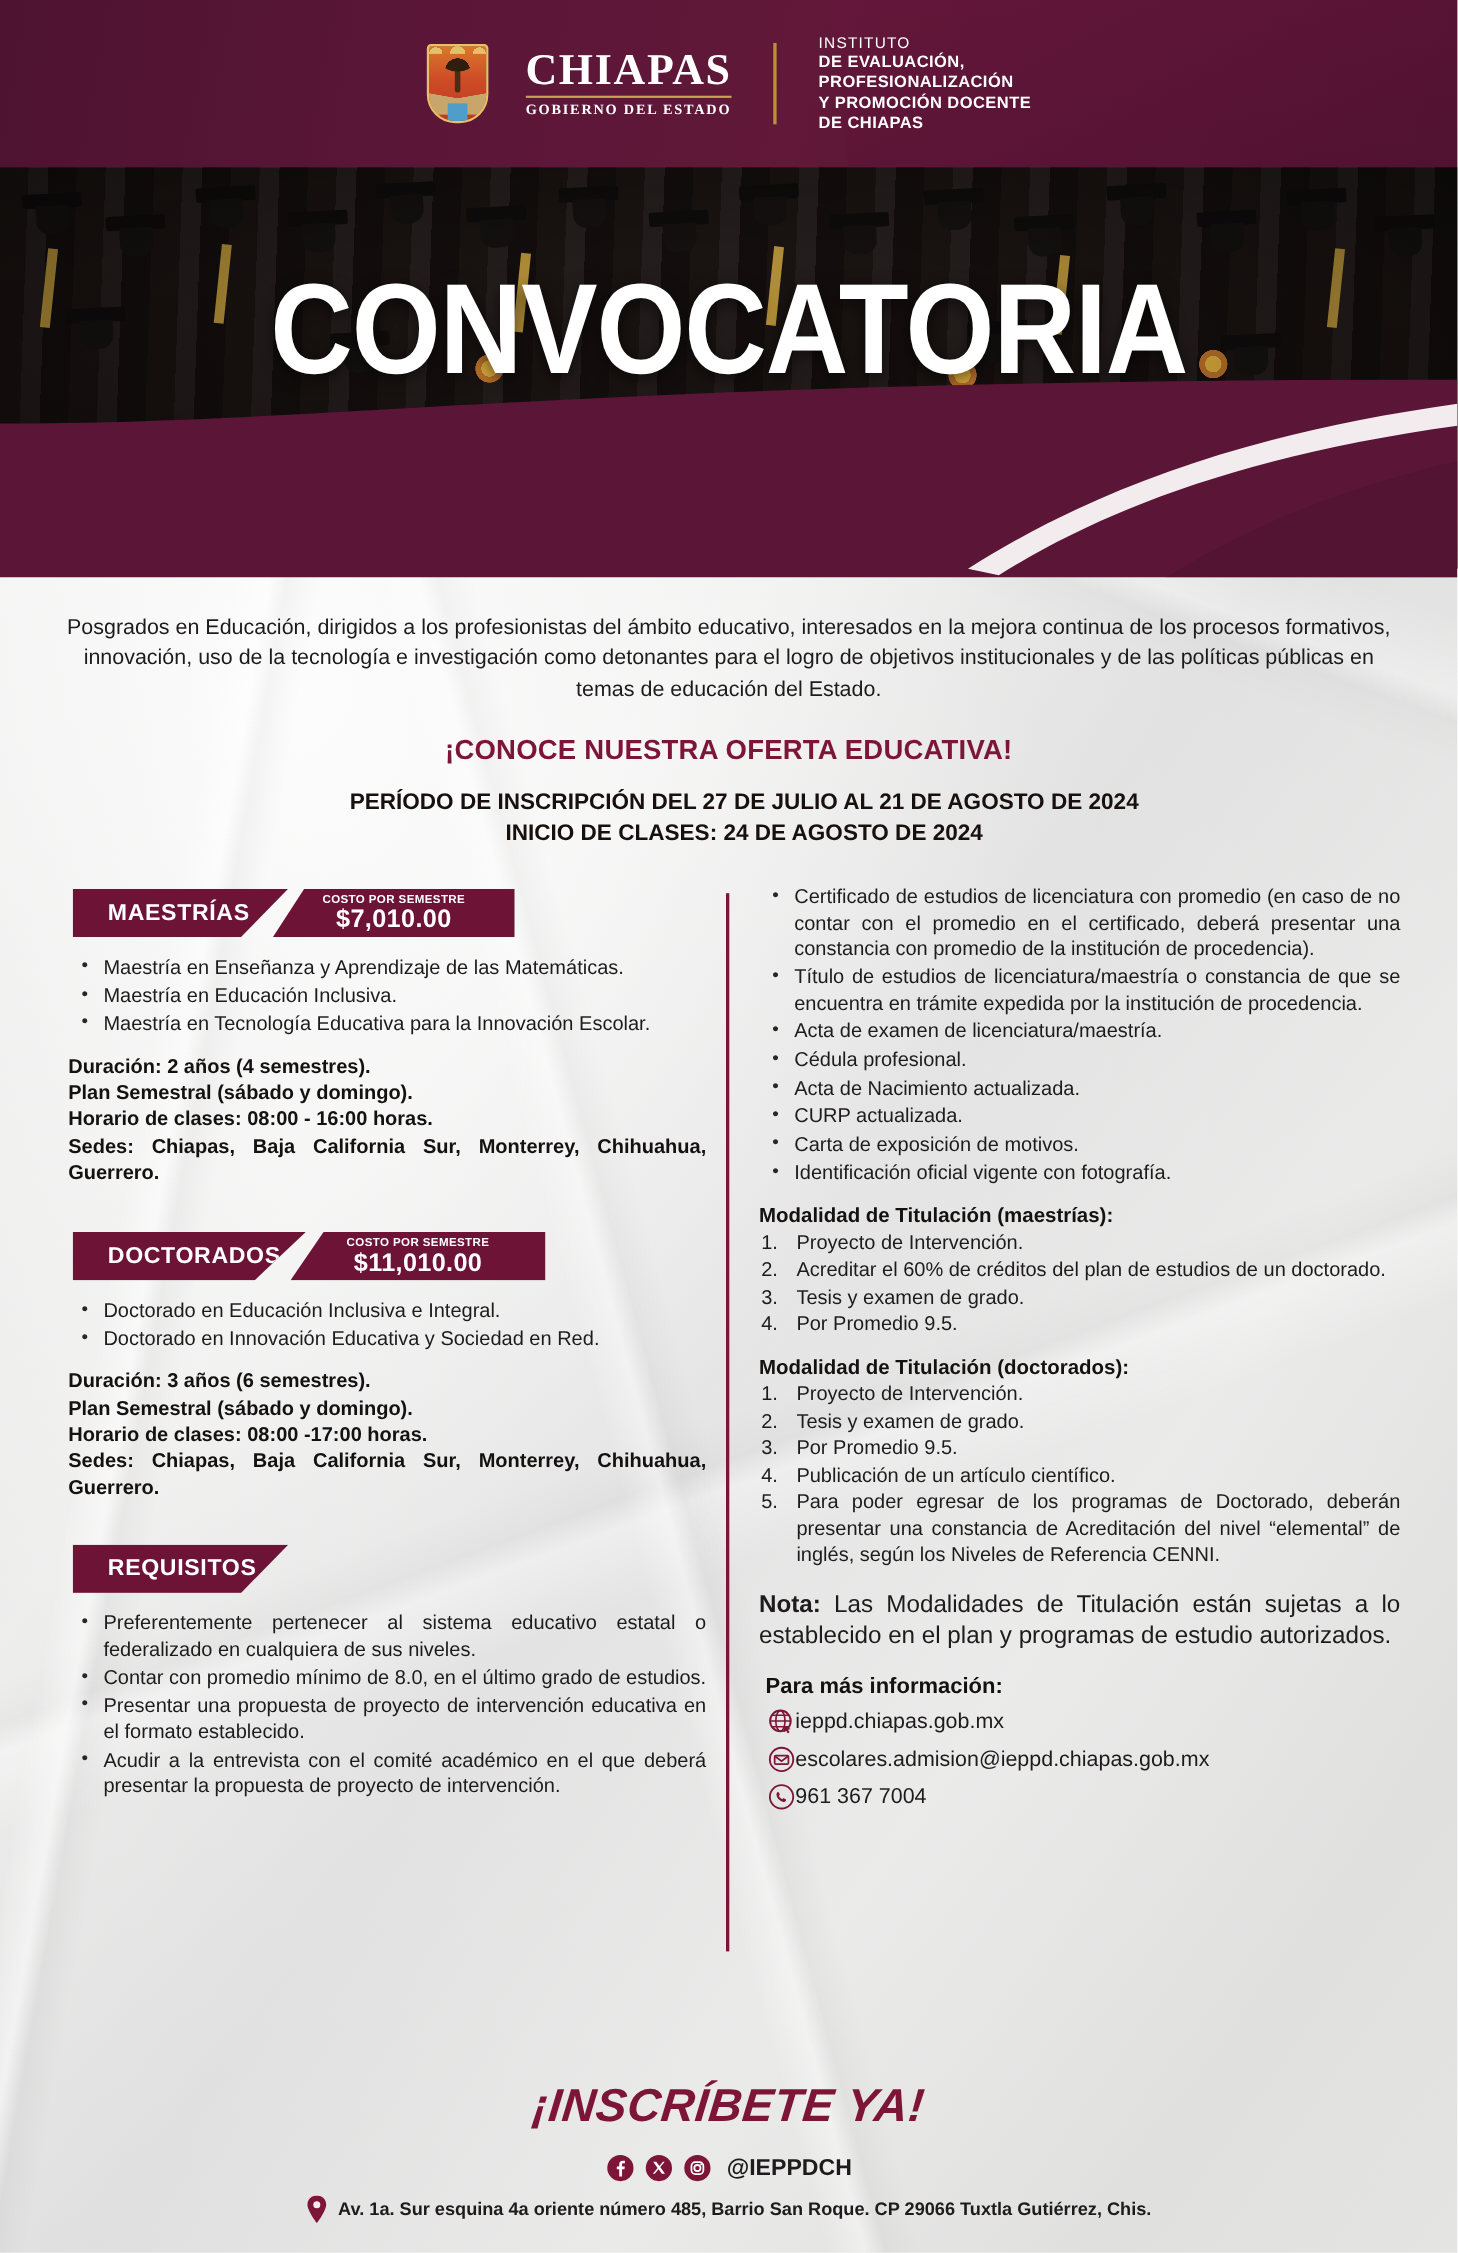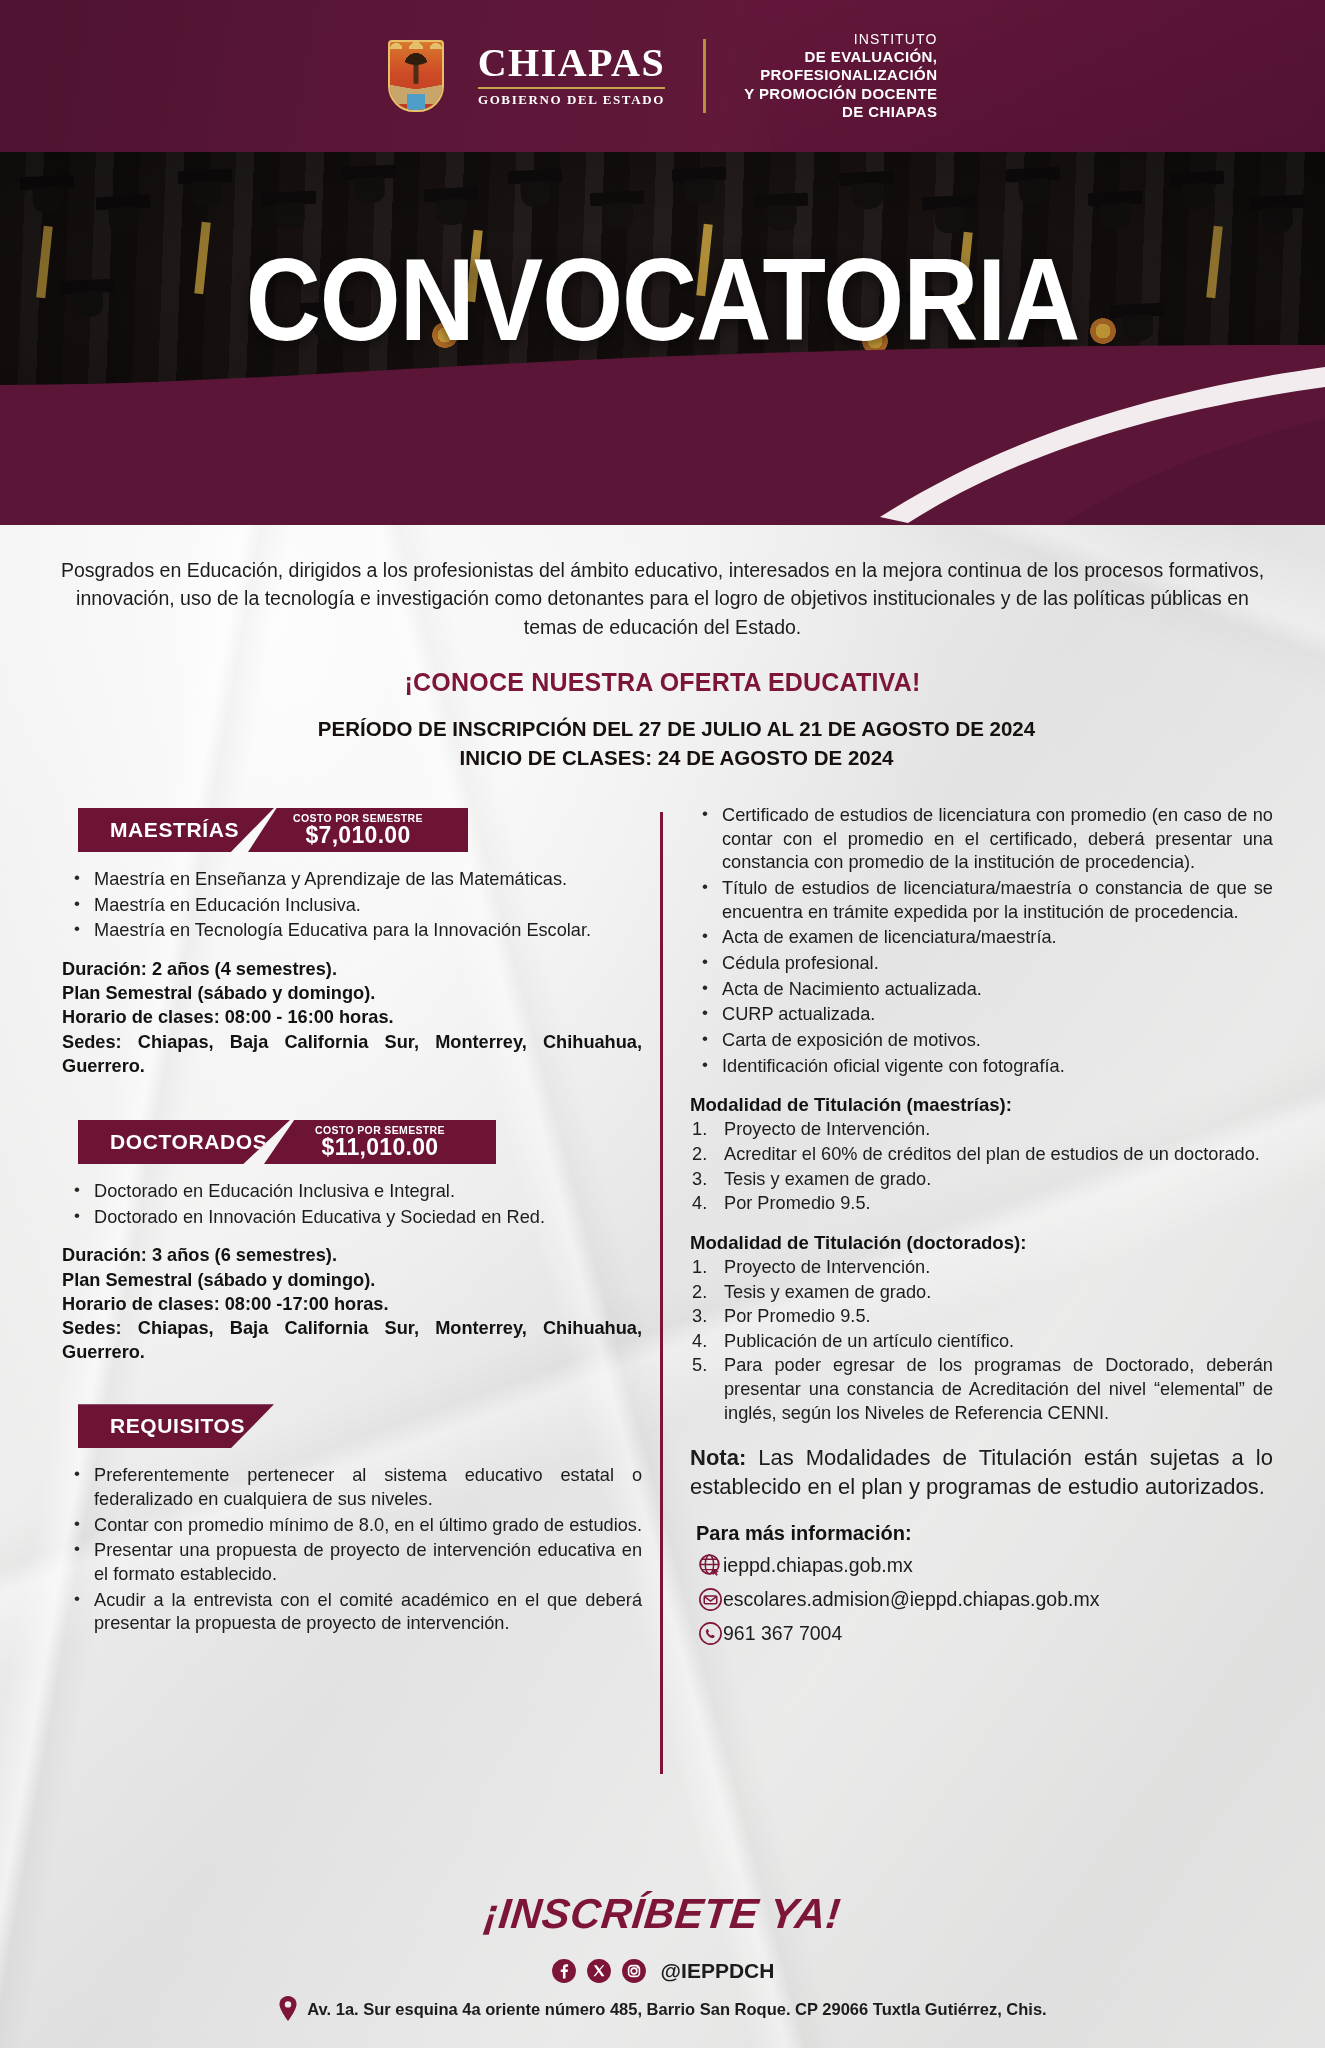--- a/index.html
+++ b/index.html
@@ -33,21 +33,21 @@
     background:linear-gradient(100deg,#4d1330 0%,#5b1637 30%,#611839 55%,#4a1230 100%);
     display:flex; align-items:center; justify-content:center;
     overflow:hidden;
   }
   .header:after{
     content:""; position:absolute; right:-60px; top:-40px;
     width:620px; height:240px;
     background:linear-gradient(180deg,#67163b,#551132);
     transform:rotate(-7deg); opacity:.55;
   }
-  .header-inner{ display:flex; align-items:center; gap:34px; position:relative; z-index:2;text-align:right; }
+  .header-inner{ display:flex; align-items:center; gap:34px; position:relative; z-index:2; }
   .shield{
     width:56px; height:72px; position:relative;
     border-radius:4px 4px 26px 26px;
     background:linear-gradient(180deg,#d8792b 0%,#cf4b27 45%,#b93b22 100%);
     border:2px solid #e8c06a;
     overflow:hidden;
   }
   .shield .crown{
     position:absolute; top:-9px; left:50%; transform:translateX(-50%);
     width:52px; height:16px;
@@ -156,21 +156,21 @@
   .col-l{ position:absolute; left:62px; top:0; width:580px; }
   .col-r{ position:absolute; left:690px; top:0; width:583px; }
   .vrule{
     position:absolute; left:660px; top:812px; width:3px; height:962px;
     background:#7d1539;
   }
 
   
   .band{ position:relative; height:44px; margin-bottom:16px; }
   .band .tagbox{
-    position:absolute; left:16px; top:0; height:44px; width:196px;
+    position:absolute; left:4px; top:0; height:44px; width:196px;
     background:#6d1336;
     clip-path:polygon(0 0, 100% 0, 78% 100%, 0 100%);
     display:flex; align-items:center;
   }
   .band .tag{
     color:#fff; font-size:21px; font-weight:700; letter-spacing:.6px; padding-left:32px;
   }
   .band .pricebox{
     position:absolute; left:186px; top:0; height:44px; width:220px;
     background:#6d1336;

